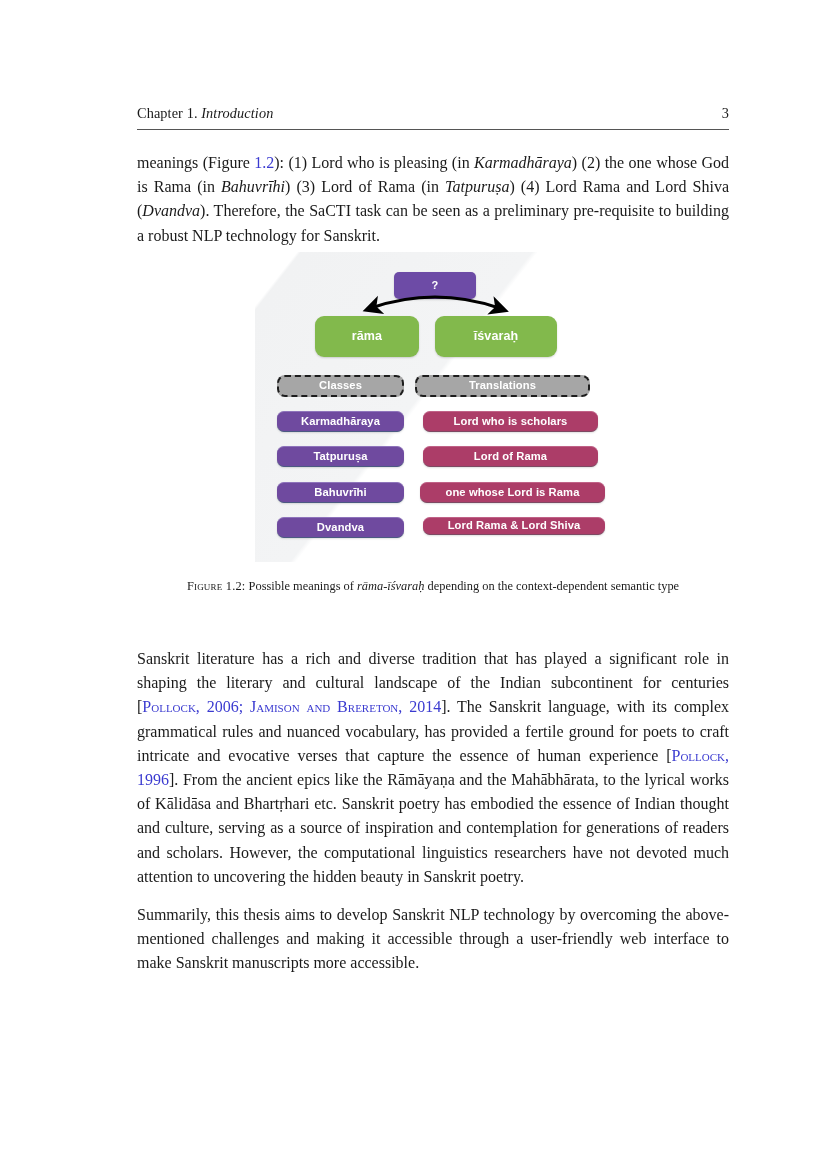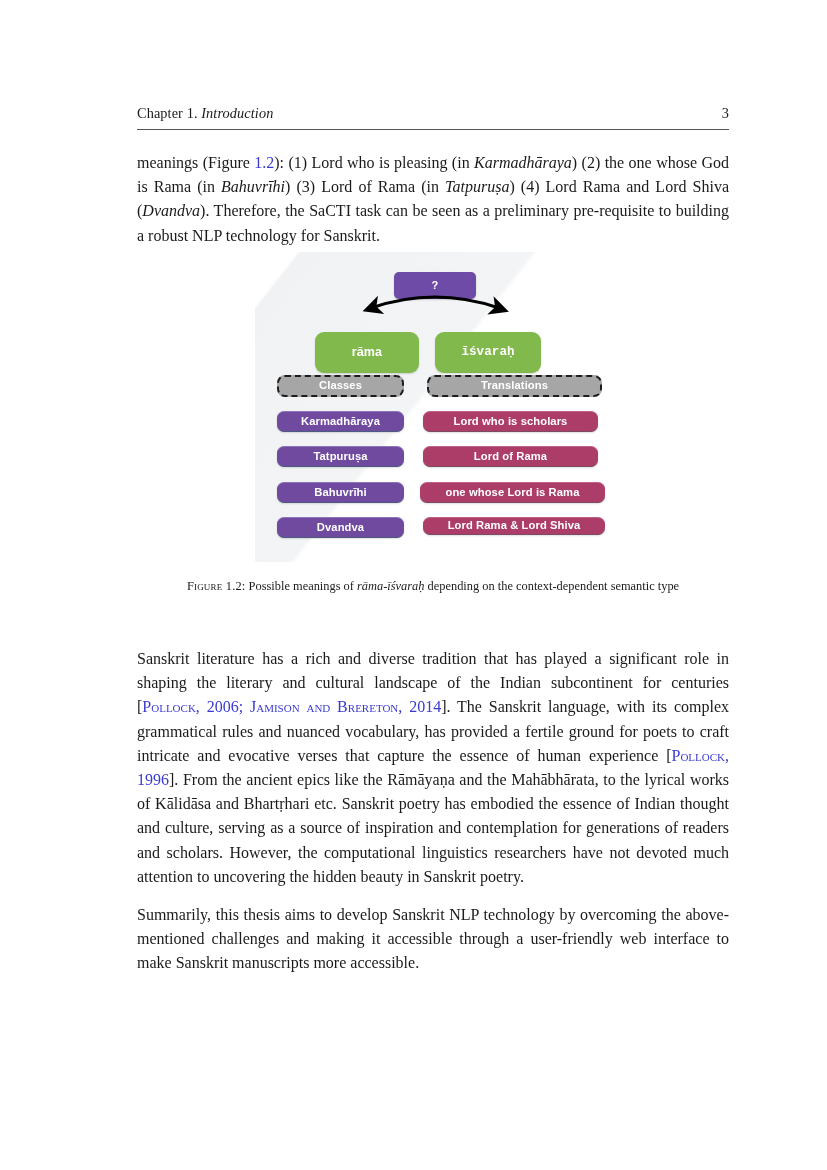--- a/index.html
+++ b/index.html
@@ -113,21 +113,20 @@
     background: #6d4ba6;
     border-radius: 5px;
     font-size: 11px;
     box-shadow: 0 1px 2px rgba(0,0,0,.16);
   }
   .n-word {
     background: #82b94c;
     border-radius: 9px;
     font-size: 12.5px;
     box-shadow: 0 1px 2px rgba(0,0,0,.16);
-    margin-top: 16px;
   }
   .n-head {
     background: #a6a6a6;
     border: 2.2px dashed #1d1d1d;
     border-radius: 8px;
     font-size: 11.2px;
     color: #ffffff;
   }
   .n-class {
     background: #6f4a9f;
@@ -200,28 +199,28 @@
           <marker id="ahR" markerWidth="7" markerHeight="7" refX="3.2" refY="3.2" orient="auto" markerUnits="strokeWidth">
             <path d="M0.3,0.2 L6.6,3.3 L0.3,6.4 L1.9,3.3 Z" fill="#000"></path>
           </marker>
         </defs>
         <path d="M116,56 Q180,34 244,56" fill="none" stroke="#000" stroke-width="3.1" marker-start="url(#ahL)" marker-end="url(#ahR)"></path>
       </svg>
 
       <div class="node n-word" style="left:60px; top:64px; width:104px; height:41px;">
         <span>rāma</span>
       </div>
-      <div class="node n-word" style="left:180px; top:64px; width:106px; height:41px;font-family:Liberation Mono, monospace;">
+      <div class="node n-word" style="left:180px; top:64px; width:122px; height:41px;">
         <span>īśvaraḥ</span>
       </div>
 
       <div class="node n-head" style="left:22px; top:123px; width:127px; height:22px;">
         <span>Classes</span>
       </div>
-      <div class="node n-head" style="left:172px; top:123px; width:175px; height:22px;">
+      <div class="node n-head" style="left:160px; top:123px; width:175px; height:22px;">
         <span>Translations</span>
       </div>
 
       <div class="node n-class" style="left:22px; top:159px; width:127px; height:21px;">
         <span>Karmadhāraya</span>
       </div>
       <div class="node n-class" style="left:22px; top:194px; width:127px; height:21px;">
         <span>Tatpuruṣa</span>
       </div>
       <div class="node n-class" style="left:22px; top:230px; width:127px; height:21px;">

